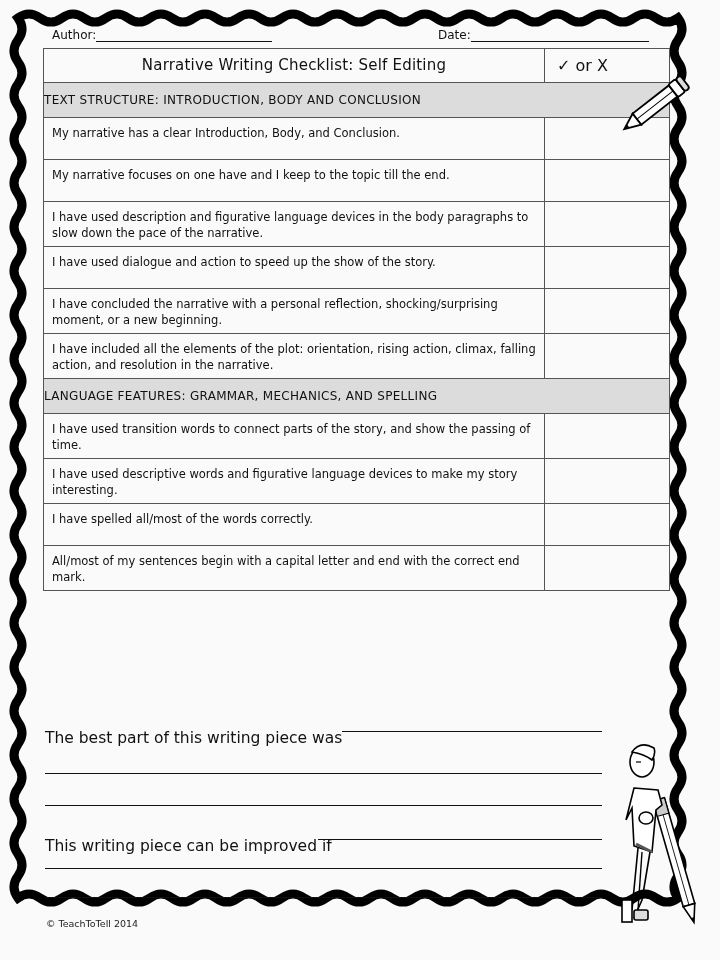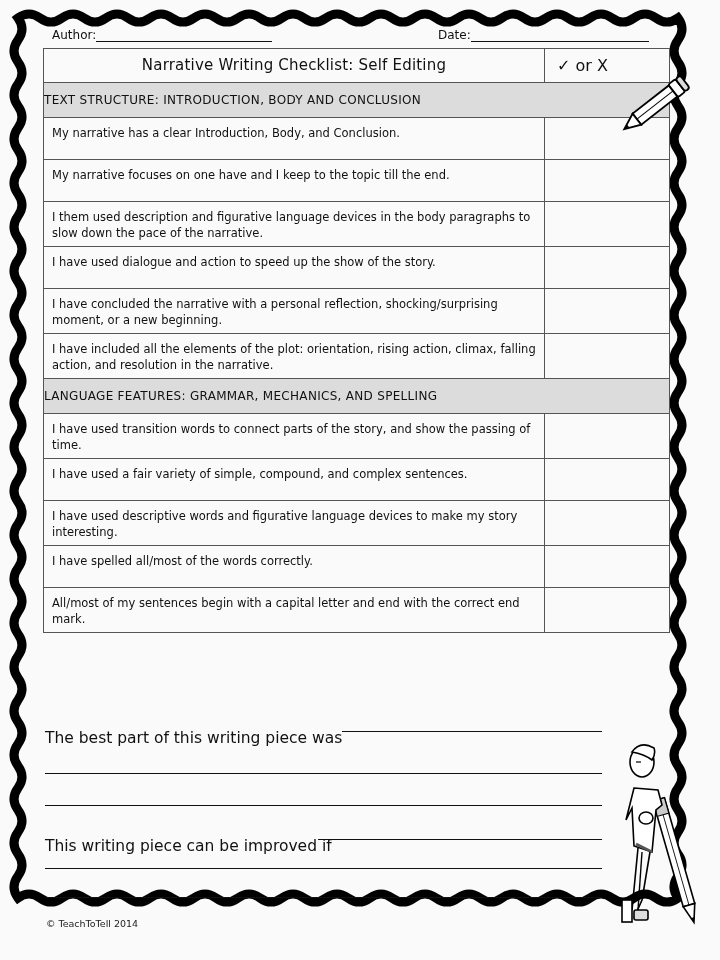--- a/index.html
+++ b/index.html
@@ -50,44 +50,40 @@
   </tr>
   <tr>
         <td class="item-cell">My narrative has a clear Introduction, Body, and Conclusion.</td>
         <td class="box-cell"></td>
       </tr>
   <tr>
         <td class="item-cell">My narrative  focuses on one have and I keep to the topic till the end.</td>
         <td class="box-cell"></td>
       </tr>
   <tr>
-        <td class="item-cell tall">I them used description and figurative language devices in the body paragraphs to slow down the pace of the narrative.</td>
+        <td class="item-cell tall">I have used description and figurative language devices in the body paragraphs to slow down the pace of the narrative.</td>
         <td class="box-cell"></td>
       </tr>
   <tr>
         <td class="item-cell">I have used dialogue and action to speed up the show of the story.</td>
         <td class="box-cell"></td>
       </tr>
   <tr>
         <td class="item-cell tall">I have concluded the narrative with a personal reflection, shocking/surprising moment, or a new beginning.</td>
         <td class="box-cell"></td>
       </tr>
   <tr>
         <td class="item-cell tall">I have included all the elements of the plot: orientation, rising action, climax, falling action, and resolution in the narrative.</td>
         <td class="box-cell"></td>
       </tr>
   <tr>
     <td class="section-cell" colspan="2">LANGUAGE FEATURES: GRAMMAR, MECHANICS, AND SPELLING</td>
   </tr>
   <tr>
         <td class="item-cell tall">I have used transition words to  connect parts of the story, and show the passing of time.</td>
-        <td class="box-cell"></td>
-      </tr>
-  <tr>
-        <td class="item-cell">I have used a fair variety of simple, compound, and complex sentences.</td>
         <td class="box-cell"></td>
       </tr>
   <tr>
         <td class="item-cell tall">I have used descriptive words and figurative language devices to make my story interesting.</td>
         <td class="box-cell"></td>
       </tr>
   <tr>
         <td class="item-cell">I have spelled all/most of the words correctly.</td>
         <td class="box-cell"></td>
       </tr>

